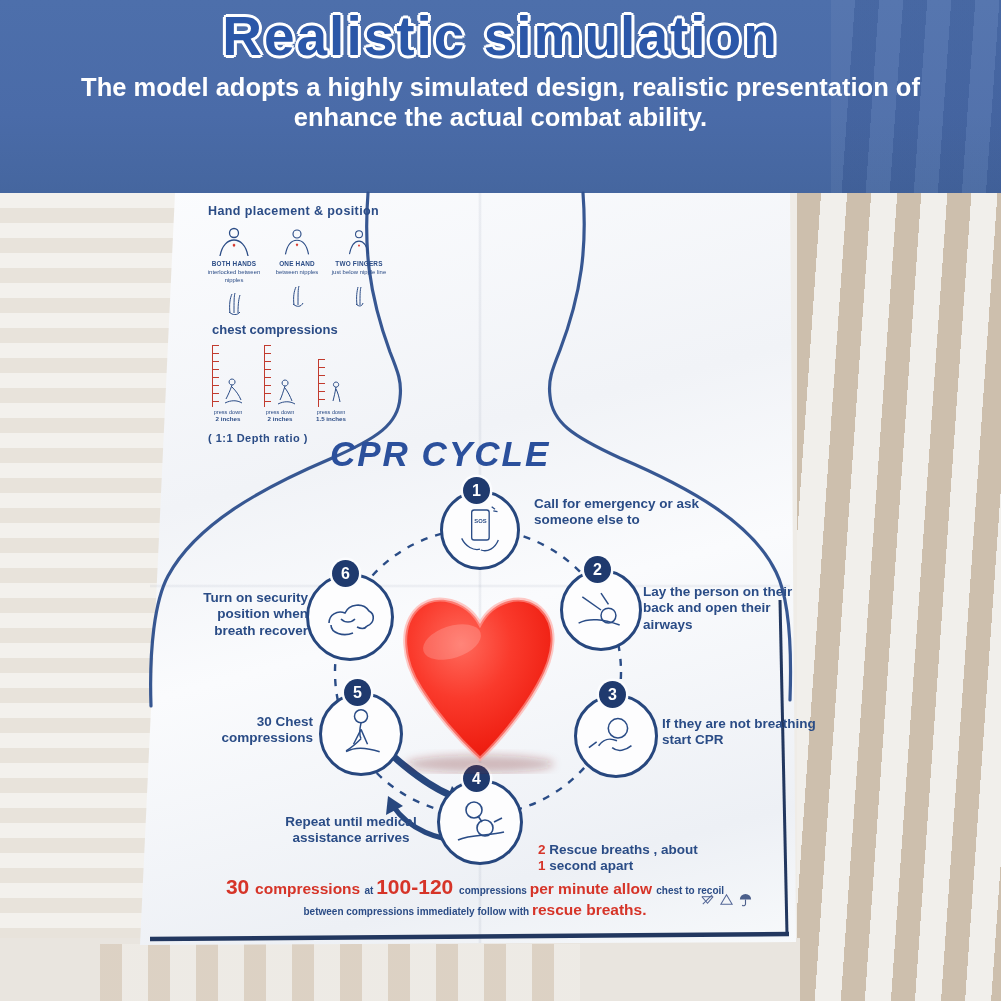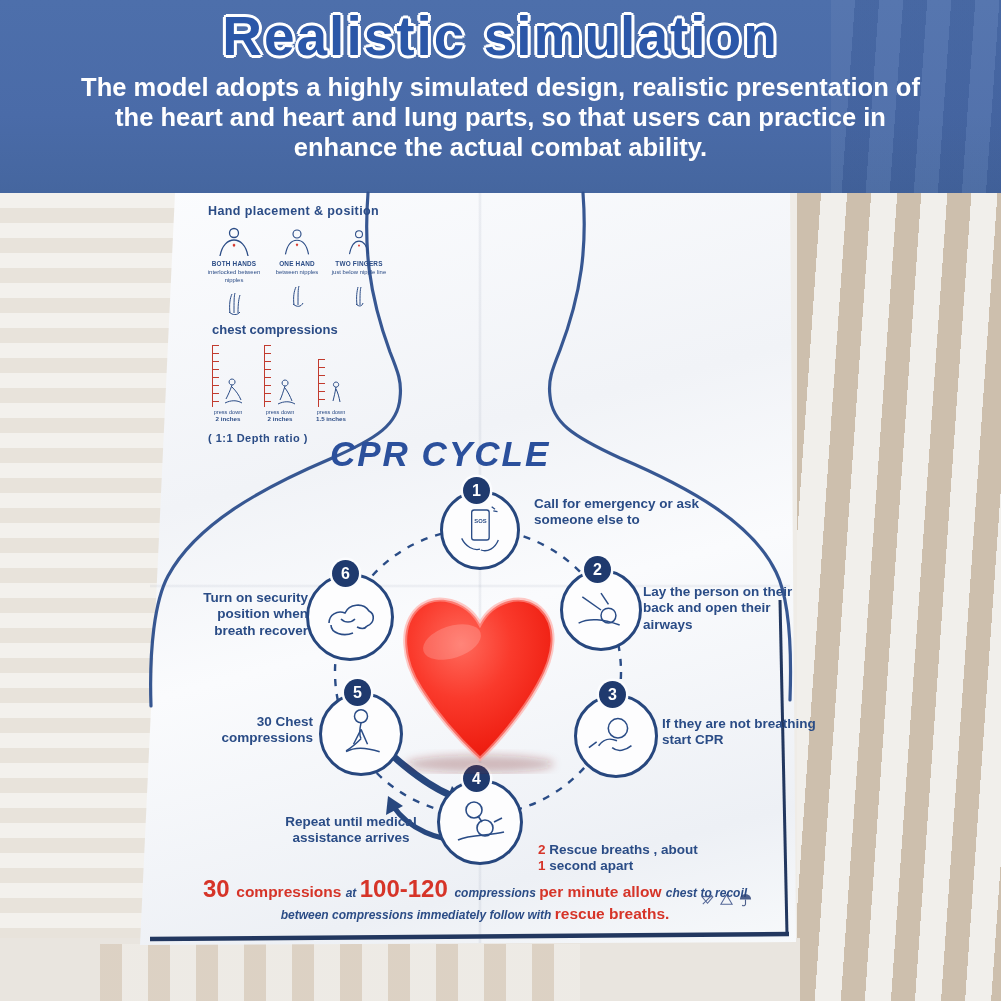--- a/index.html
+++ b/index.html
@@ -64,41 +64,40 @@
        background:#fdfdfe;z-index:6;display:flex;align-items:center;justify-content:center;}
   .badge{position:absolute;width:27px;height:27px;border-radius:50%;background:#1f3a6e;
        color:#fff;font-size:16px;font-weight:700;display:flex;align-items:center;justify-content:center;
        z-index:7;box-shadow:0 0 0 2.5px #fbfcfe;}
   .step-text{position:absolute;z-index:6;color:#2a4c86;font-size:13.5px;font-weight:700;line-height:1.22;}
   .seg-red{color:#d63428;}
   .heart{position:absolute;left:394px;top:588px;z-index:8;}
 
   
   .footer{position:absolute;left:170px;top:874px;width:610px;text-align:center;z-index:6;line-height:1.25;}
-  .f-red-lg{color:#d63428;font-size:24px;font-weight:700;}
+  .f-red-lg{color:#d63428;font-size:21px;font-weight:700;}
   .f-red{color:#d63428;font-size:15.5px;font-weight:700;}
-  .f-navy{color:#2b4c86;font-size:12px;font-weight:700;font-style:italic;}
+  .f-navy{color:#2b4c86;font-size:10px;font-weight:700;}
   .care{position:absolute;left:700px;top:892px;z-index:6;display:flex;gap:4px;opacity:.85;}
 </style>
 </head>
 <body>
 
 <div class="page">
 
   <div class="bg-left"></div>
   <div class="bg-right"></div>
   <div class="bg-bottom"></div>
   <div class="bg-bottom-stripes"></div>
 
   <div class="banner">
     <div class="banner-stripes"></div>
     <div class="banner-title">Realistic  simulation</div>
     <div class="banner-desc">
       <div>The model adopts a highly simulated design, realistic presentation of</div>
-      <div>the heart and heart and lung parts, so that users can practice in</div>
       <div>enhance the actual combat ability.</div>
     </div>
   </div>
 
   <div class="mat"></div>
   <div class="crease-v"></div>
   <div class="crease-h"></div>
 
   <svg class="line-art" width="1001" height="1001" viewBox="0 0 1001 1001">
     <g fill="none" stroke="#2c4e8c" stroke-width="3.2" stroke-linecap="round" opacity=".95">

